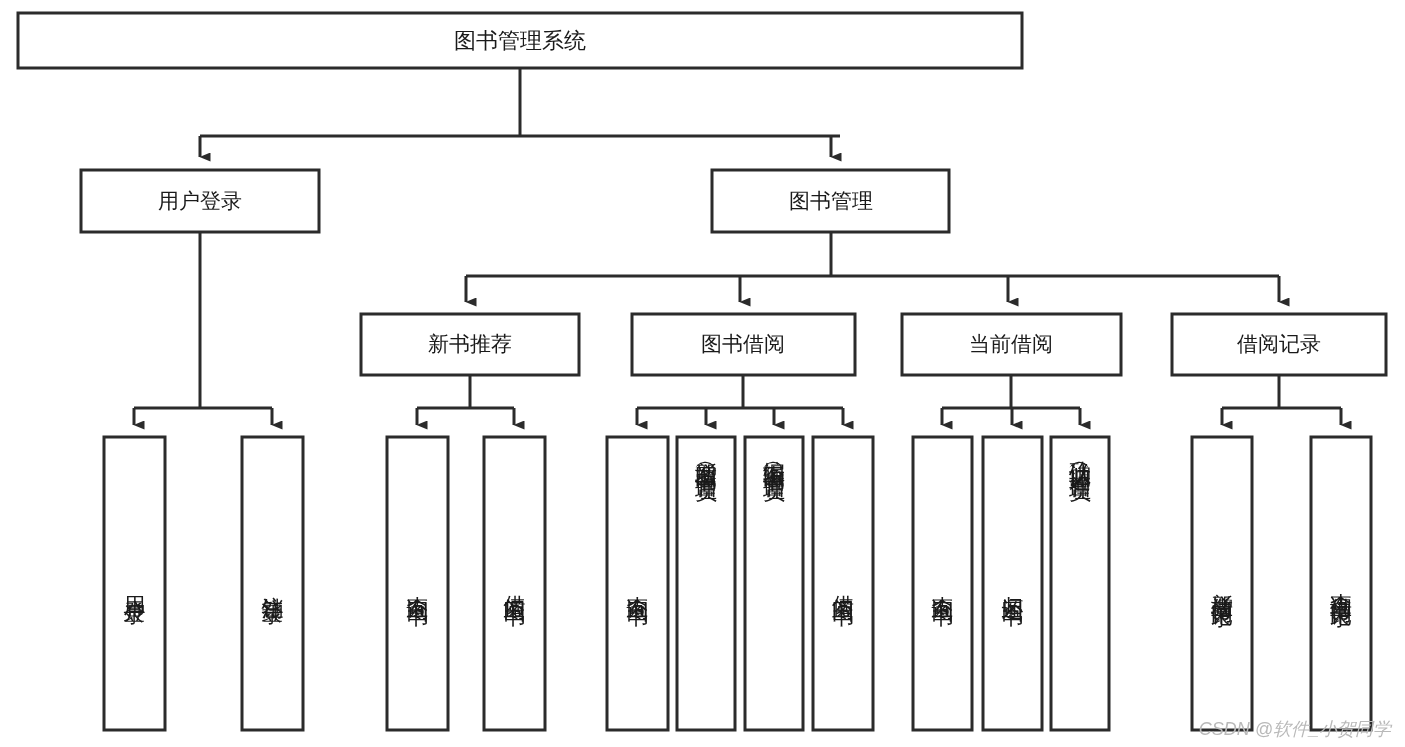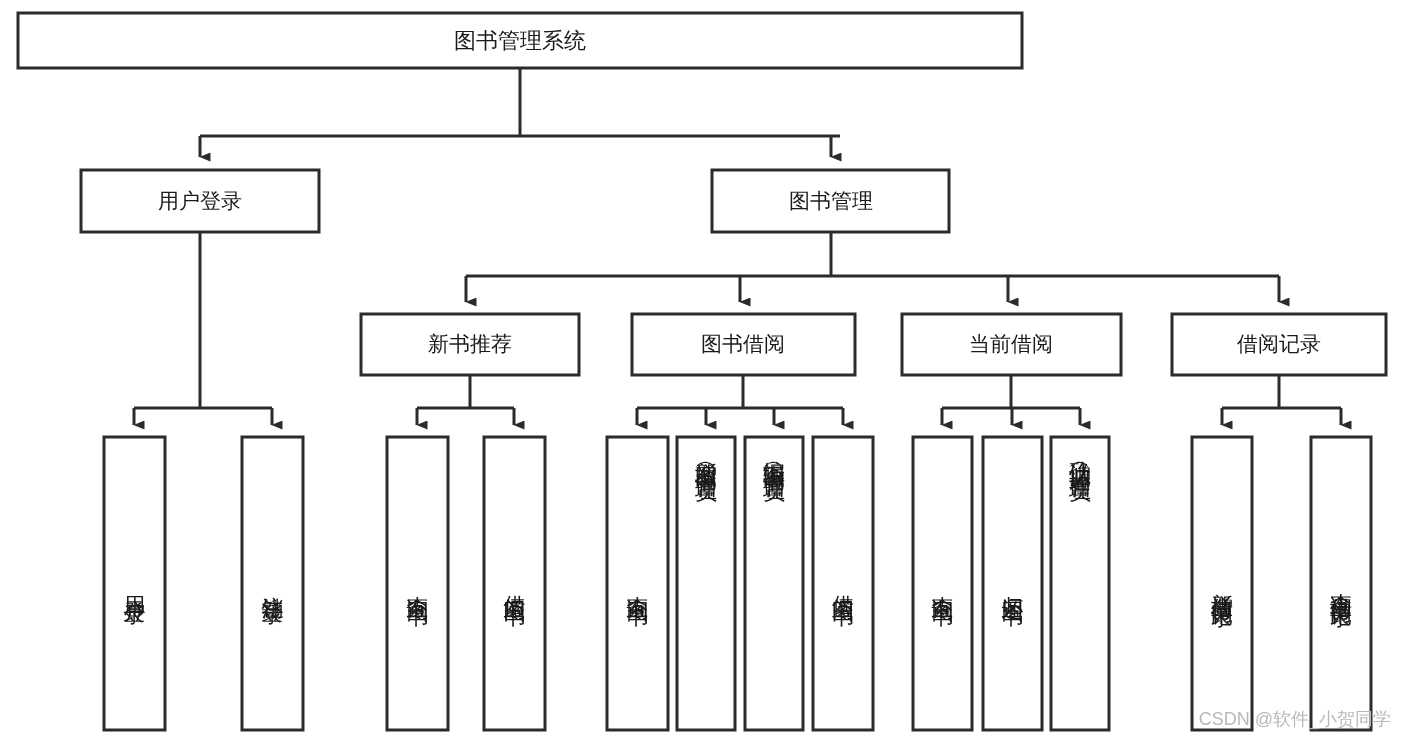--- a/index.html
+++ b/index.html
@@ -61,25 +61,26 @@
     font-family: "Liberation Sans", "DejaVu Sans", sans-serif;
     font-size: 22px;
     line-height: 1.18;
     color: #1a1a1a;
     letter-spacing: 3px;
     white-space: nowrap;
   }
   .watermark {
     position: absolute;
     right: 14px;
-    bottom: 16px;
+    bottom: 6px;
     font-family: "Liberation Sans", "DejaVu Sans", sans-serif;
     font-size: 18px;
     color: #b9b9b9;
     white-space: nowrap;
+    font-style: italic;
   }
 </style>
 </head>
 <body>
 
 <svg id="diagram" viewBox="0 0 1405 747">
   <defs>
     <marker id="arrowhead" markerWidth="10" markerHeight="12" refX="4.5" refY="10.5" orient="auto" markerUnits="userSpaceOnUse">
       <polygon class="arrow-head" points="0,0 9,0 4.5,11"></polygon>
     </marker>

